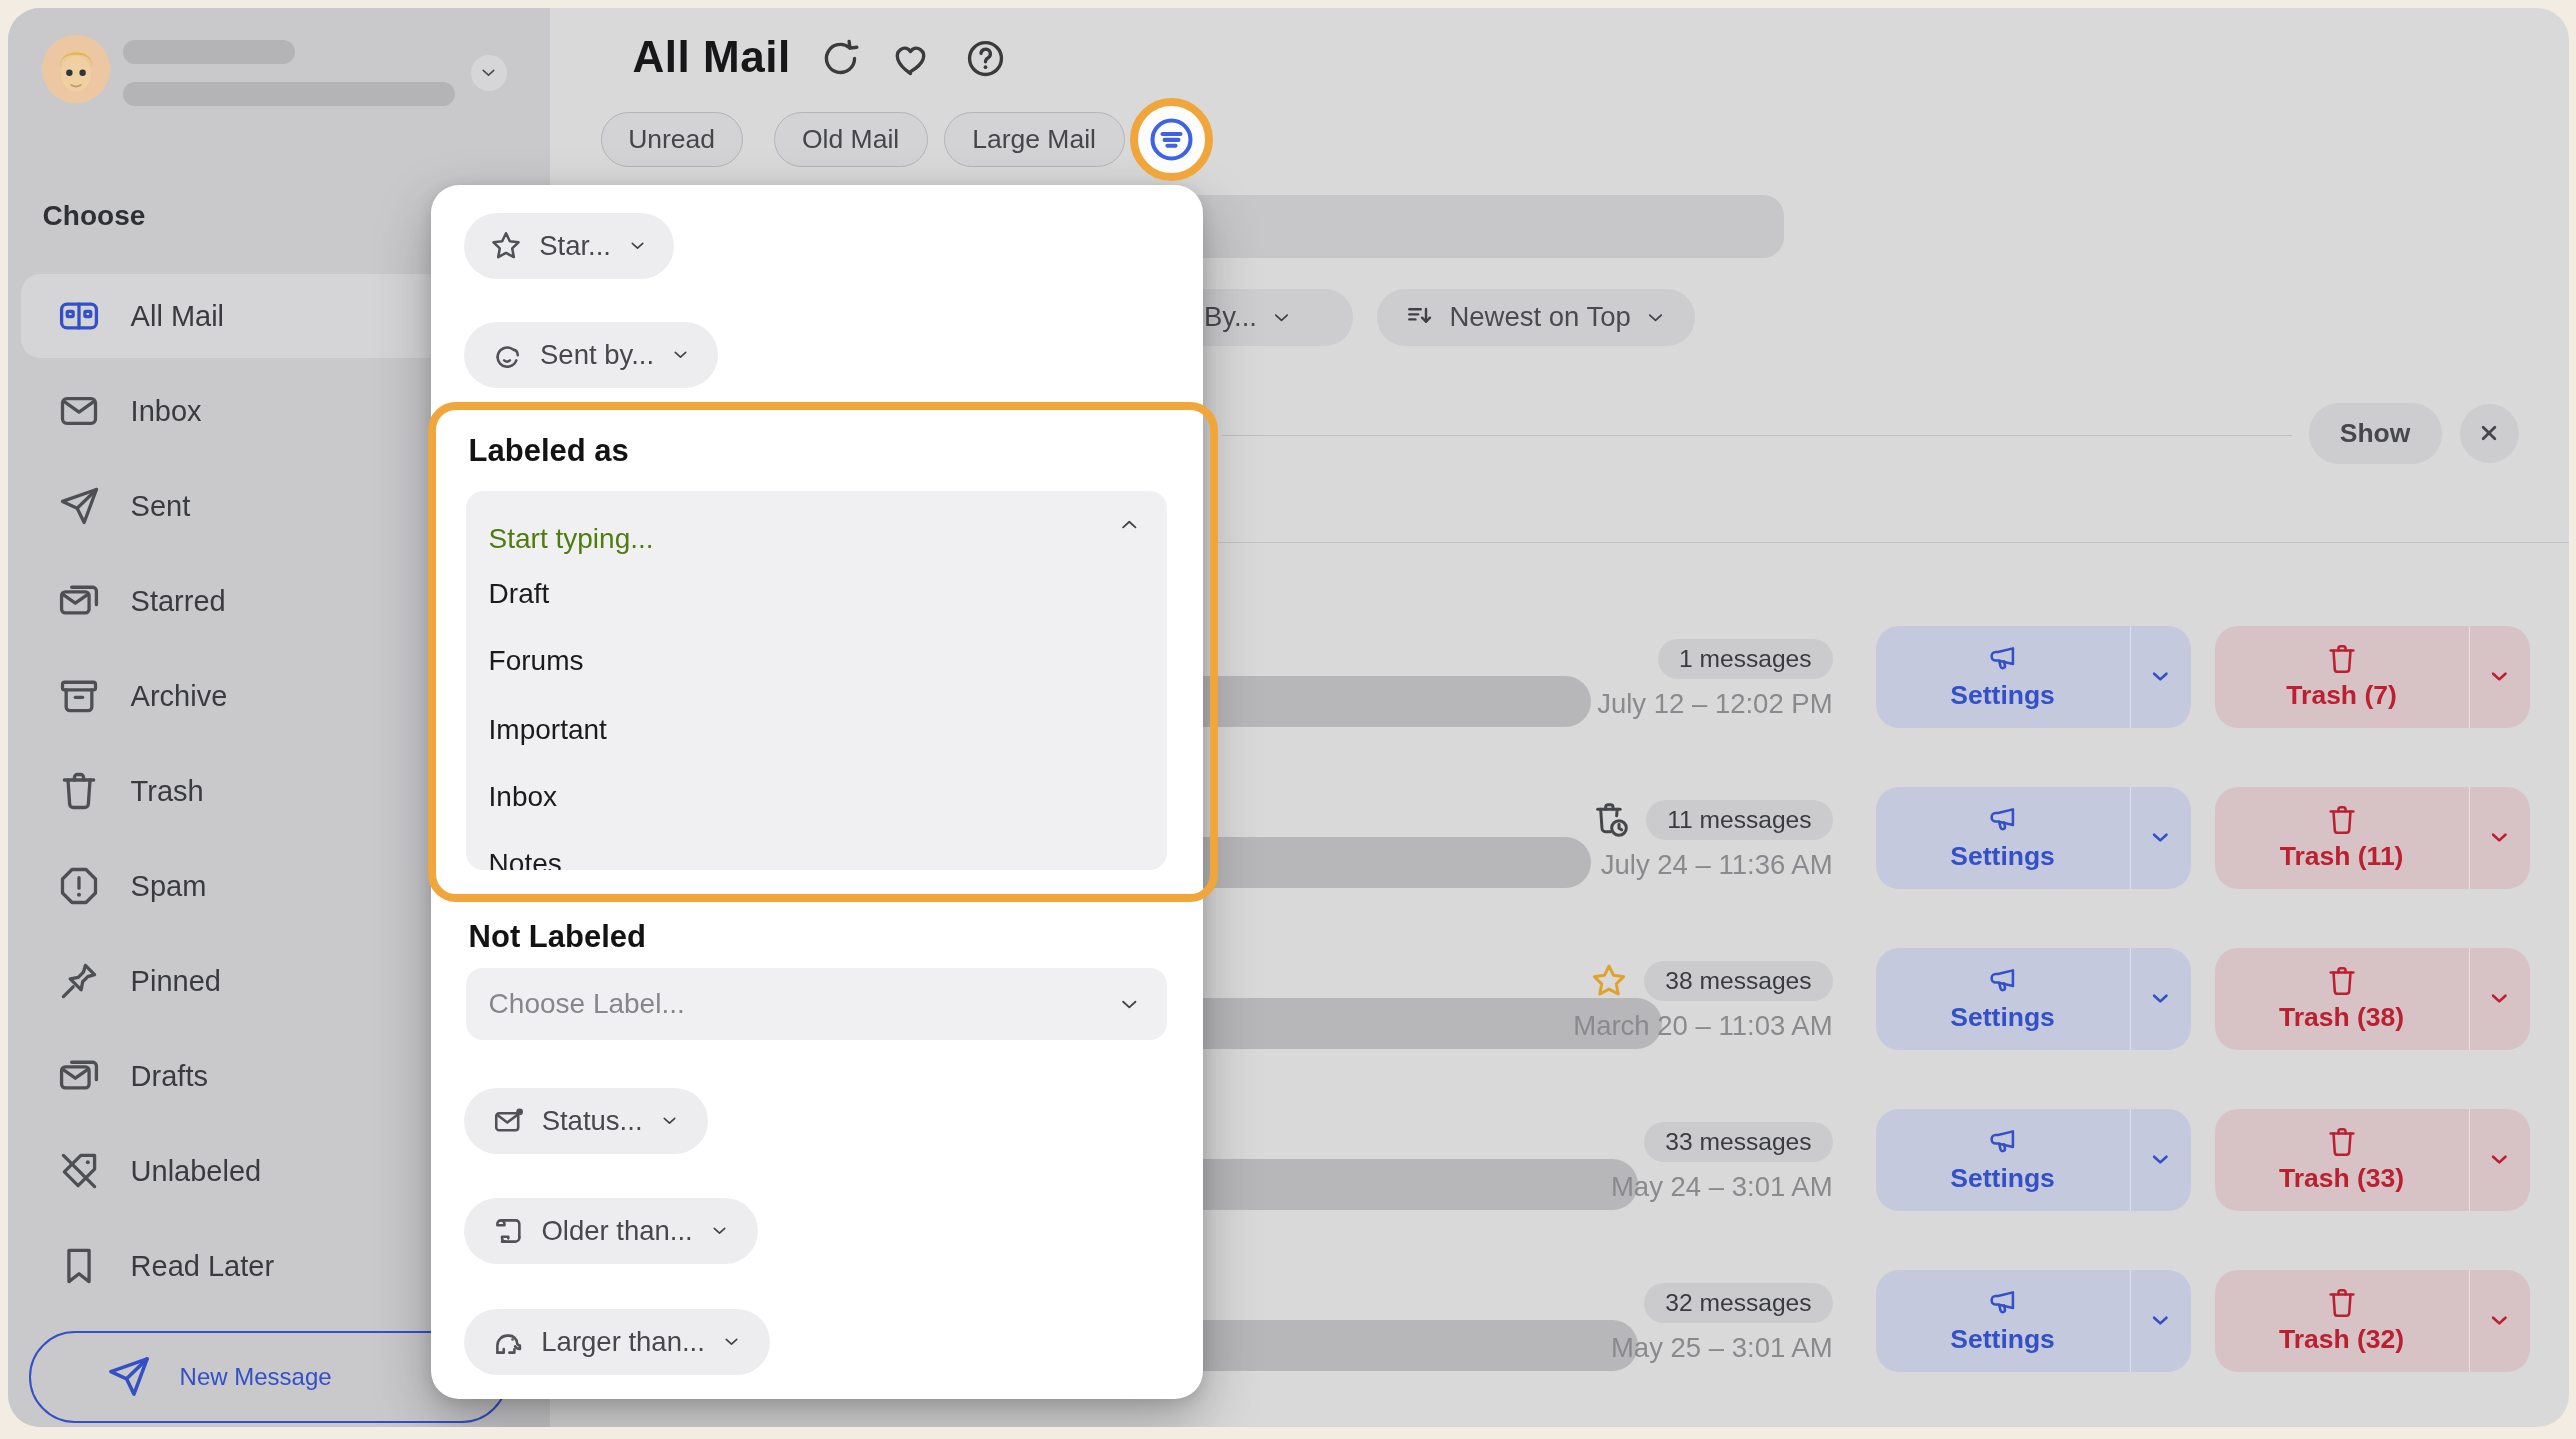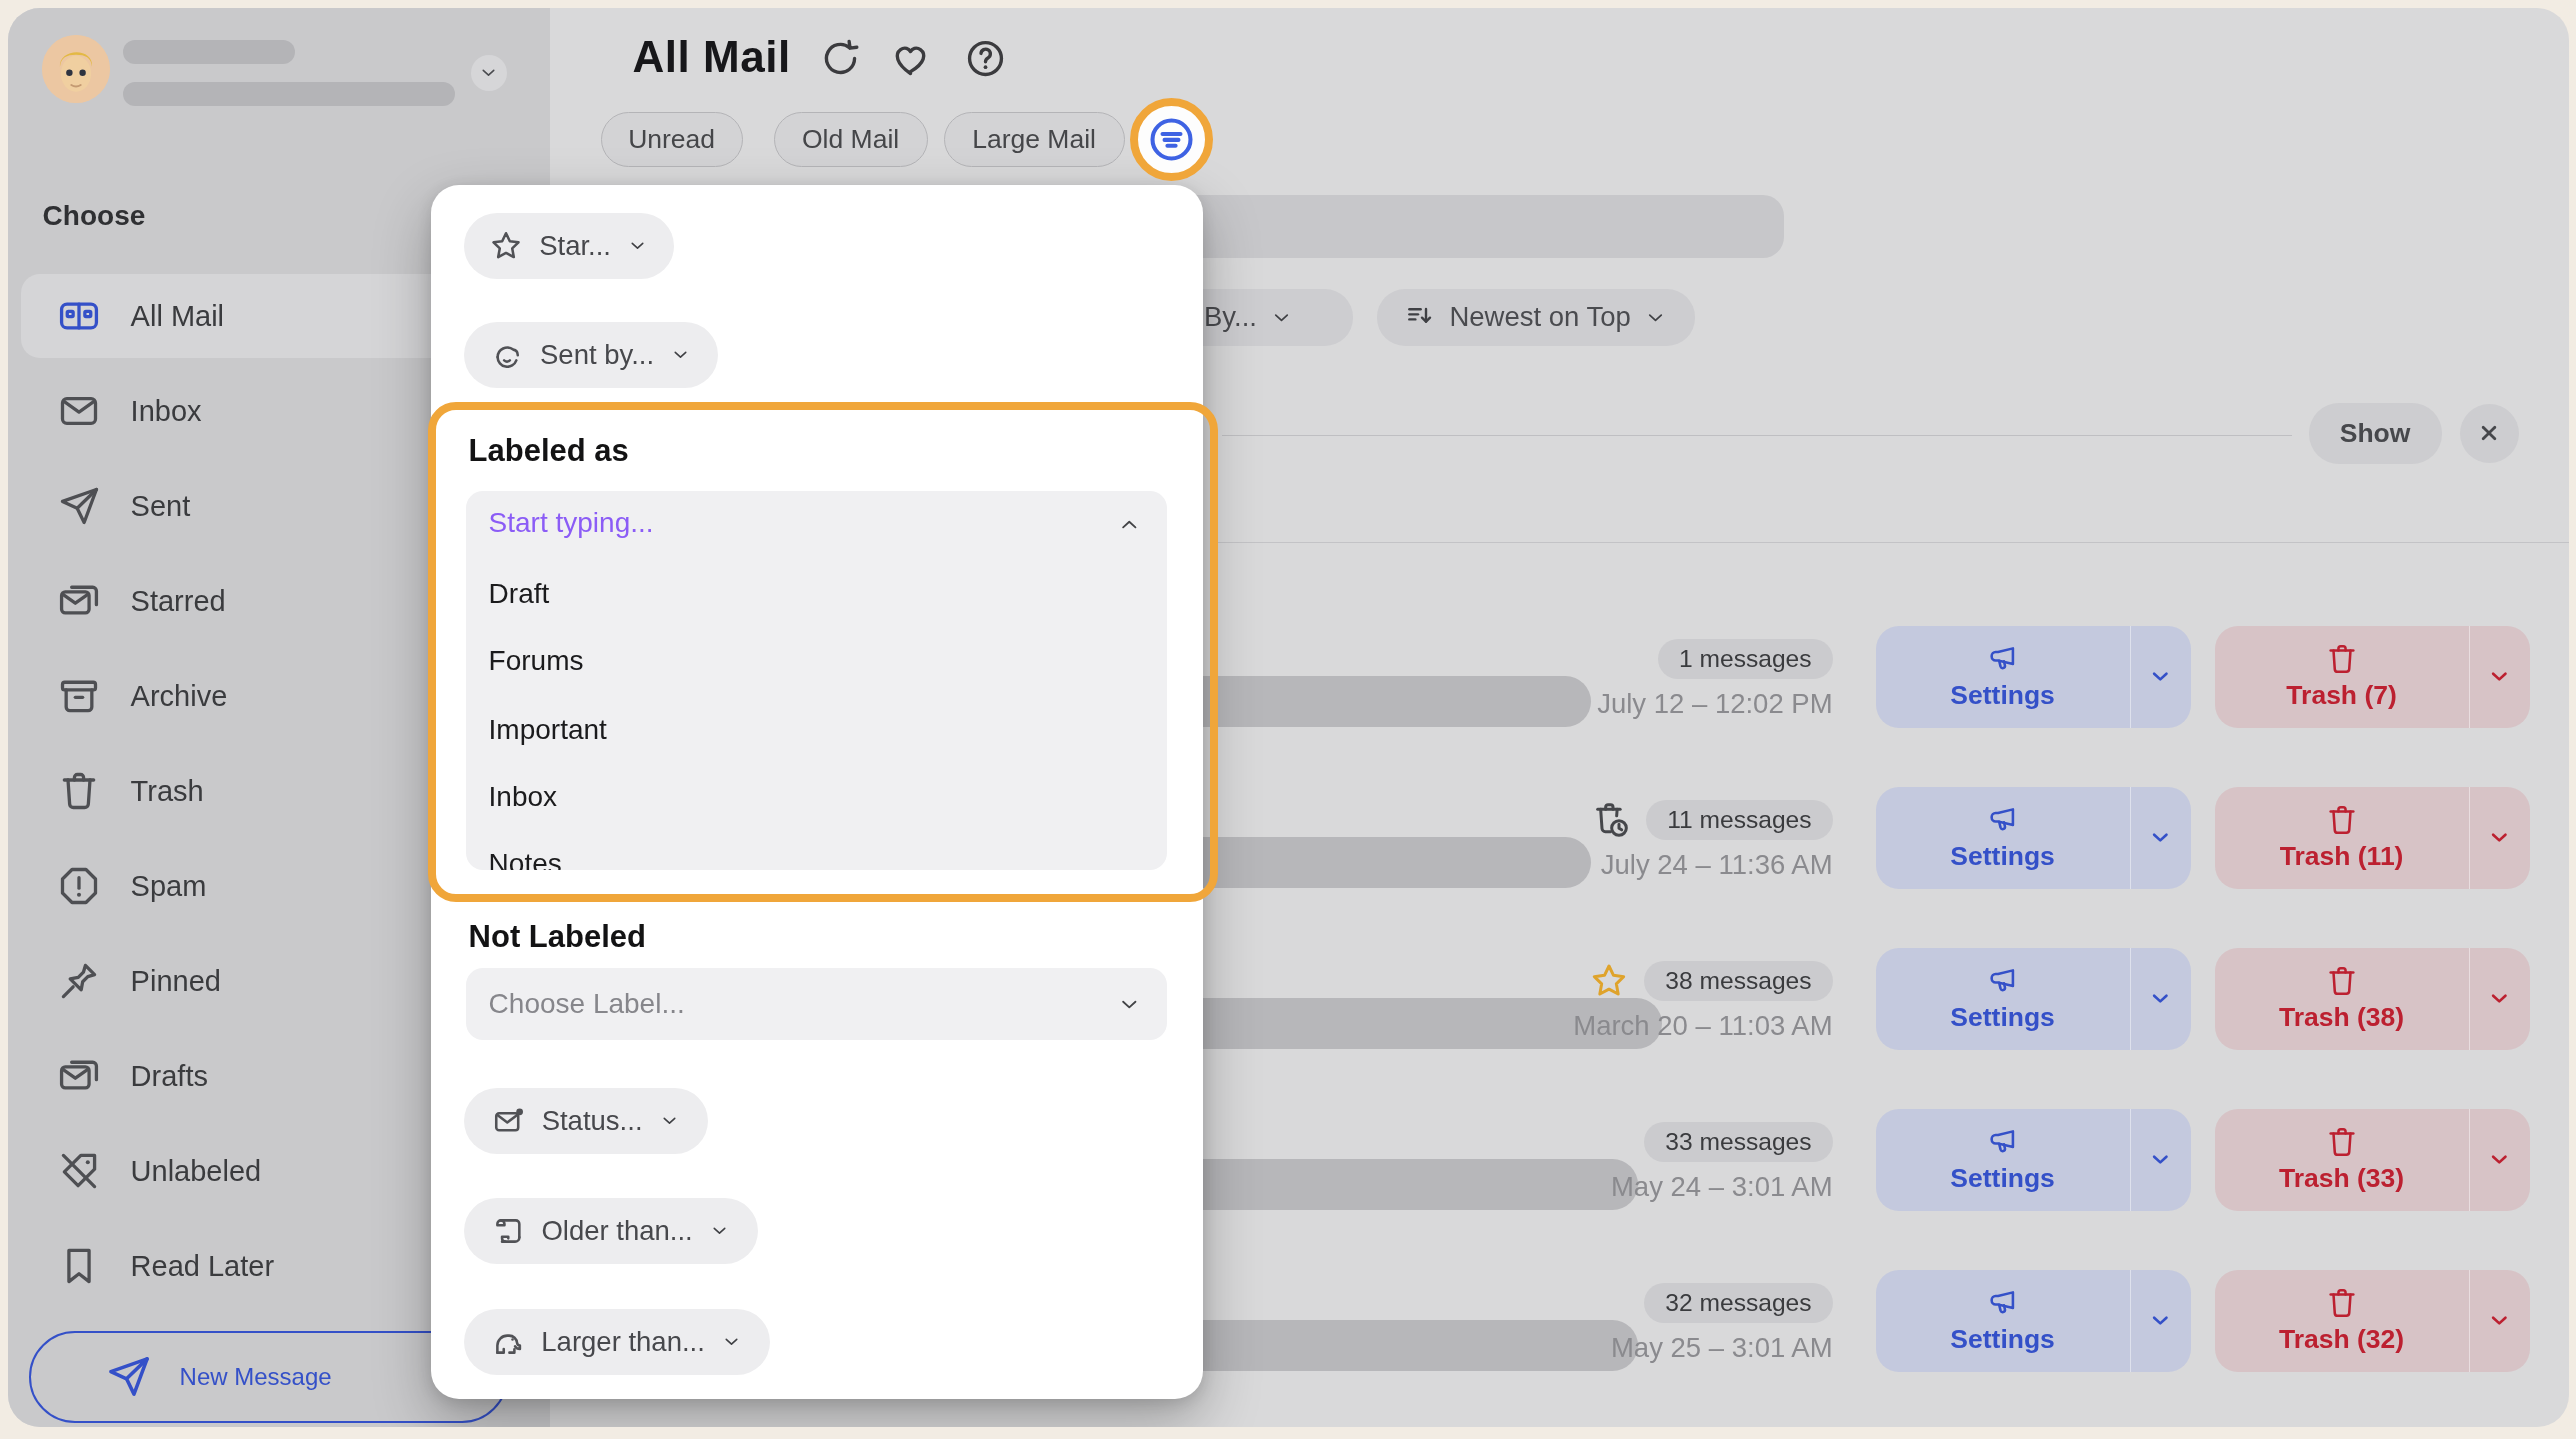--- a/index.html
+++ b/index.html
@@ -70,21 +70,21 @@
 
   
   .panel{position:absolute;left:423px;top:177px;width:772px;height:1214px;background:#ffffff;border-radius:28px;
          box-shadow:0 23px 57px rgba(0,0,0,.28),0 3.8px 15px rgba(0,0,0,.12);}
   .pchip{position:absolute;left:33px;height:66px;background:#ededef;border-radius:33px;display:flex;align-items:center;
          justify-content:center;gap:16px;font-size:27.5px;font-weight:500;color:#47484c;}
   .pchip svg{width:34px;height:34px;color:#515256;}
   .pchip .chv{width:21px;height:21px;color:#3f4044;}
   .phead{position:absolute;left:38px;font-size:31px;font-weight:700;color:#131314;}
   .combo{position:absolute;left:35px;top:306px;width:701px;height:379px;background:#f0f0f2;border-radius:17px;overflow:hidden;}
-  .combo .pholder{position:absolute;left:23px;top:16px;font-size:28px;color:#8b5cf6;text-align:center;}
+  .combo .pholder{position:absolute;left:23px;top:32px;font-size:28px;color:#4d7c0f;text-align:center;}
   .combo .cchev{position:absolute;right:24.6px;top:21px;width:24.6px;height:24.6px;color:#434447;}
   .opt{position:absolute;left:23px;height:34px;font-size:28px;color:#1b1b1d;display:flex;align-items:center;}
   .select{position:absolute;left:35px;top:783px;width:701px;height:72px;background:#f0f0f2;border-radius:17px;}
   .select .pholder{position:absolute;left:23px;top:20px;font-size:28px;color:#86868b;}
   .select .cchev{position:absolute;right:24.6px;top:24px;width:24.6px;height:24.6px;color:#434447;}
   .hl-box{position:absolute;left:420px;top:394px;width:790px;height:500px;border:8.5px solid var(--orange,#f0a63a);
           border-radius:28px;pointer-events:none;z-index:30;}
   .panel,.panel *{z-index:20;}
 </style>
 </head>

